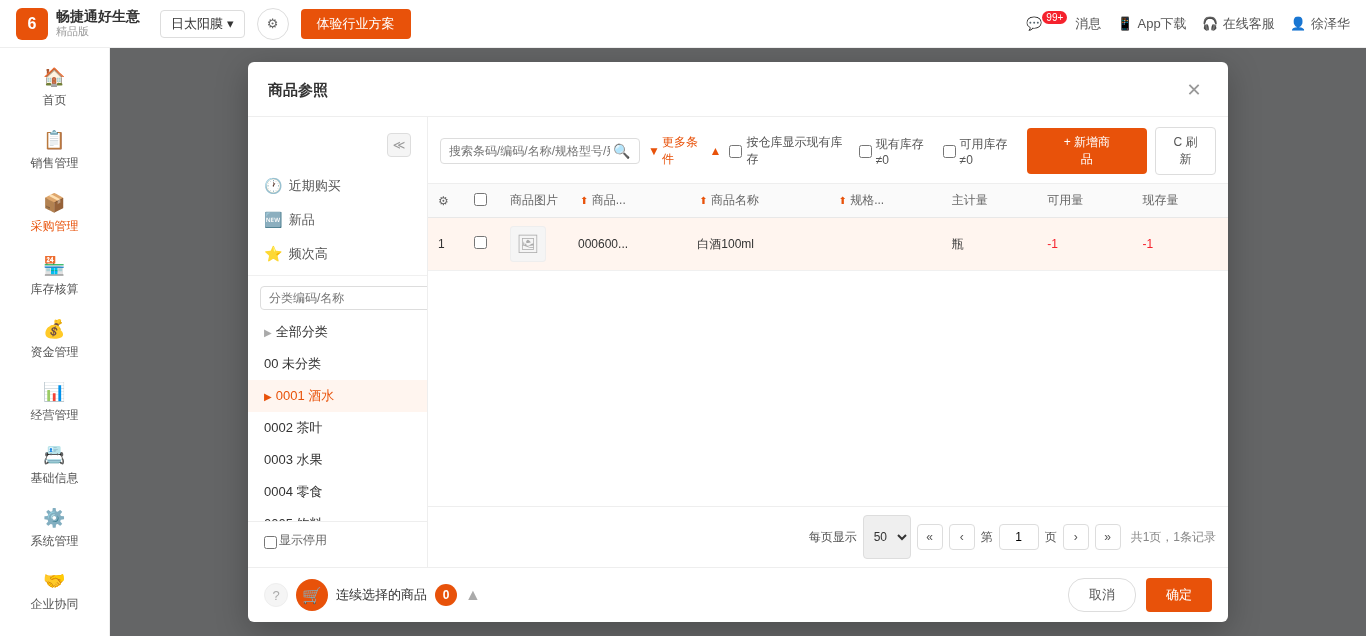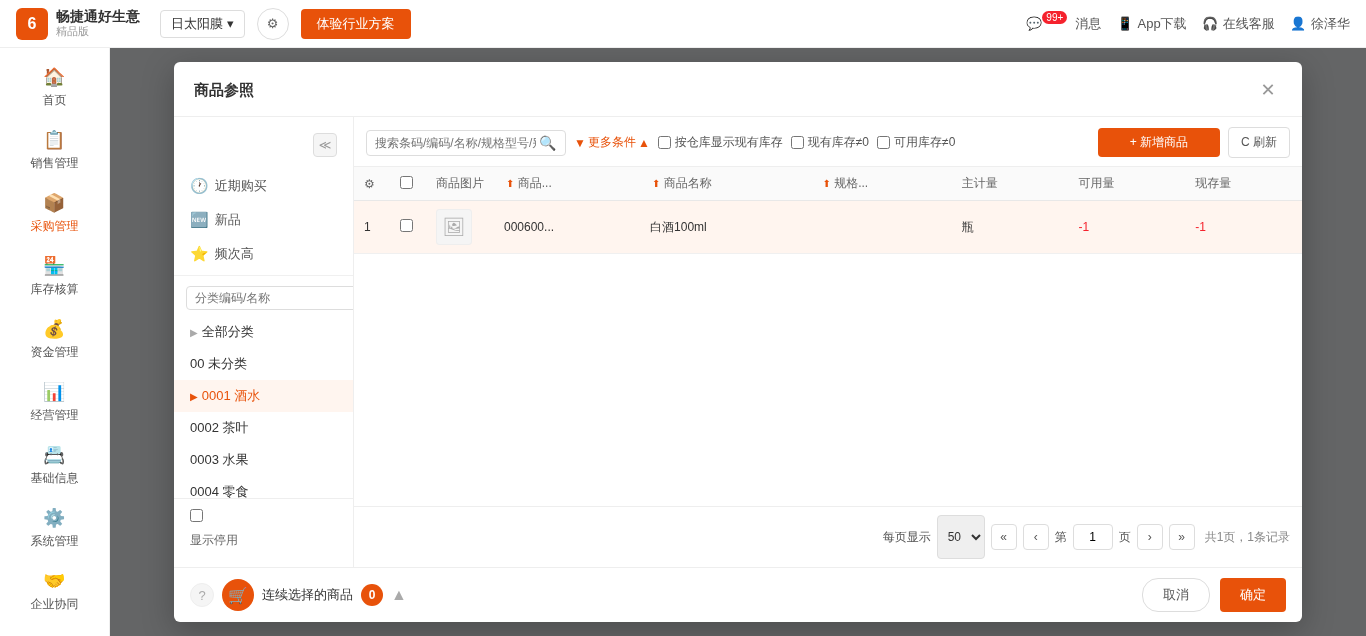--- a/index.html
+++ b/index.html
@@ -81,21 +81,21 @@
     
     .dialog-overlay {
       position: absolute; top: 0; left: 0; right: 0; bottom: 0;
       background: rgba(0,0,0,0.4); z-index: 100;
       display: flex; align-items: center; justify-content: center;
     }
 
     
     .dialog {
       background: white; border-radius: 6px; box-shadow: 0 8px 32px rgba(0,0,0,0.25);
-      width: 1128px; max-height: 560px;
+      width: 980px; max-height: 560px;
       display: flex; flex-direction: column;
       position: relative;
     }
     .dialog-header {
       display: flex; align-items: center; justify-content: space-between;
       padding: 14px 20px 12px;
       border-bottom: 1px solid #eee;
     }
     .dialog-title { font-size: 15px; font-weight: bold; color: #333; }
     .dialog-close {
@@ -135,22 +135,22 @@
     }
     .cat-tree { flex: 1; overflow-y: auto; }
     .cat-tree-item {
       padding: 7px 16px; cursor: pointer; color: #333; font-size: 13px;
       display: flex; align-items: center; gap: 4px;
     }
     .cat-tree-item.active { background: #fff5ef; color: #e8520a; font-weight: 500; }
     .cat-triangle { font-size: 10px; color: #aaa; }
     .cat-triangle.open { color: #e8520a; }
     .show-disabled {
-      display: flex; align-items: flex-start; gap: 10px;
-      padding: 10px 16px; font-size: 12px; color: #666; border-top: 1px solid #eee; flex-direction: column;
+      display: flex; align-items: flex-end; gap: 2px;
+      padding: 10px 16px; font-size: 12px; color: #666; border-top: 1px solid #eee;
     }
     .show-disabled input { cursor: pointer; }
 
     
     .dialog-right { flex: 1; display: flex; flex-direction: column; overflow: hidden; }
 
     
     .search-bar {
       display: flex; align-items: center; gap: 8px; padding: 10px 12px 8px;
       border-bottom: 1px solid #eee;

